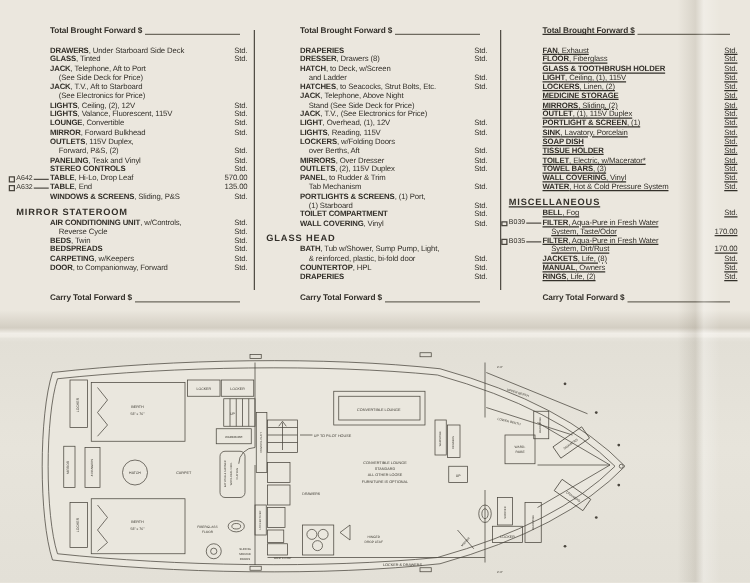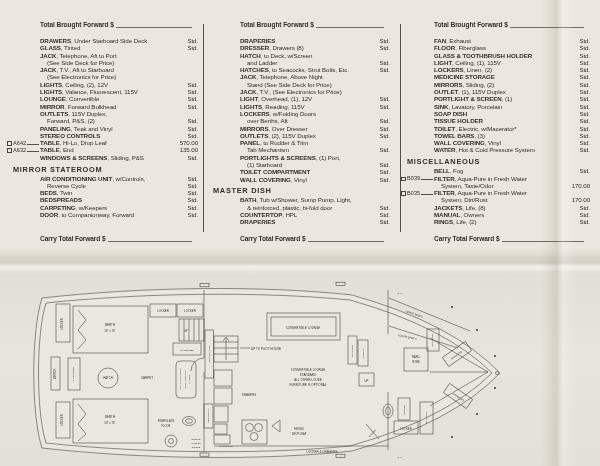--- a/index.html
+++ b/index.html
@@ -8,21 +8,21 @@
        font-family:"Liberation Sans",sans-serif;color:#33302a;}
   .lower{position:absolute;left:0;top:270px;width:600px;height:196px;
          background:linear-gradient(180deg,#e2dfd6 0%,#e7e4db 45%,#e3e0d7 100%);}
   .crease-h{position:absolute;left:0;top:248px;width:600px;height:26px;
             background:linear-gradient(180deg,rgba(0,0,0,0) 0%,rgba(125,115,96,0.22) 55%,rgba(255,255,255,0.30) 72%,rgba(0,0,0,0) 100%);}
   .crease-v{position:absolute;top:0;left:542px;width:34px;height:466px;
             background:linear-gradient(90deg,rgba(0,0,0,0) 0%,rgba(120,110,92,0.16) 42%,rgba(255,255,255,0.25) 62%,rgba(0,0,0,0) 100%);}
   .col{position:absolute;top:20px;font-size:6.2px;letter-spacing:-0.1px;line-height:1;}
   #col1{left:40px;width:158px;}
   #col2{left:240px;width:150px;}
-  #col3{left:434px;width:156px;}
+  #col3{left:434px;width:156px;text-decoration:underline;}
   .tbf,.carry{display:flex;align-items:flex-end;font-weight:bold;font-size:6.6px;height:9px;white-space:pre;}
   .wline{flex:1;border-bottom:0.8px solid #6e6a5f;margin:0 6px 1px 2px;}
   .rows{margin-top:9px;}
   .row{display:flex;align-items:baseline;height:7.3px;position:relative;white-space:pre;}
   .row.ind{padding-left:7px;}
   .nm{font-weight:bold;}
   .pr{margin-left:auto;padding-left:3px;}
   .sect{font-weight:bold;font-size:7.4px;letter-spacing:0.7px;margin:3.5px 0 2px -27px;height:8px;white-space:pre;}
   .code{position:absolute;left:-33px;top:0.5px;width:32px;display:flex;align-items:baseline;font-size:5.6px;letter-spacing:0;}
   .box{width:4.6px;height:4.6px;border:0.8px solid #4a463e;margin-right:1.5px;align-self:center;flex:0 0 auto;}
@@ -95,21 +95,21 @@
       <div class="row"><span class="nm">LOCKERS</span><span class="ds">, w/Folding Doors</span><span class="pr"></span></div>
       <div class="row ind"><span class="ds">over Berths, Aft</span><span class="pr">Std.</span></div>
       <div class="row"><span class="nm">MIRRORS</span><span class="ds">, Over Dresser</span><span class="pr">Std.</span></div>
       <div class="row"><span class="nm">OUTLETS</span><span class="ds">, (2), 115V Duplex</span><span class="pr">Std.</span></div>
       <div class="row"><span class="nm">PANEL</span><span class="ds">, to Rudder &amp; Trim</span><span class="pr"></span></div>
       <div class="row ind"><span class="ds">Tab Mechanism</span><span class="pr">Std.</span></div>
       <div class="row"><span class="nm">PORTLIGHTS &amp; SCREENS</span><span class="ds">, (1) Port,</span><span class="pr"></span></div>
       <div class="row ind"><span class="ds">(1) Starboard</span><span class="pr">Std.</span></div>
       <div class="row"><span class="nm">TOILET COMPARTMENT</span><span class="pr">Std.</span></div>
       <div class="row"><span class="nm">WALL COVERING</span><span class="ds">, Vinyl</span><span class="pr">Std.</span></div>
-      <div class="sect">MASTER DISH</div>
+      <div class="sect">GLASS HEAD</div>
       <div class="row"><span class="nm">BATH</span><span class="ds">, Tub w/Shower, Sump Pump, Light,</span><span class="pr"></span></div>
       <div class="row ind"><span class="ds">&amp; reinforced, plastic, bi-fold door</span><span class="pr">Std.</span></div>
       <div class="row"><span class="nm">COUNTERTOP</span><span class="ds">, HPL</span><span class="pr">Std.</span></div>
       <div class="row"><span class="nm">DRAPERIES</span><span class="pr">Std.</span></div>
     </div>
   <div class="carry">
     <span>Carry Total Forward $</span><span class="wline"></span>
   </div>
 </div>
 

